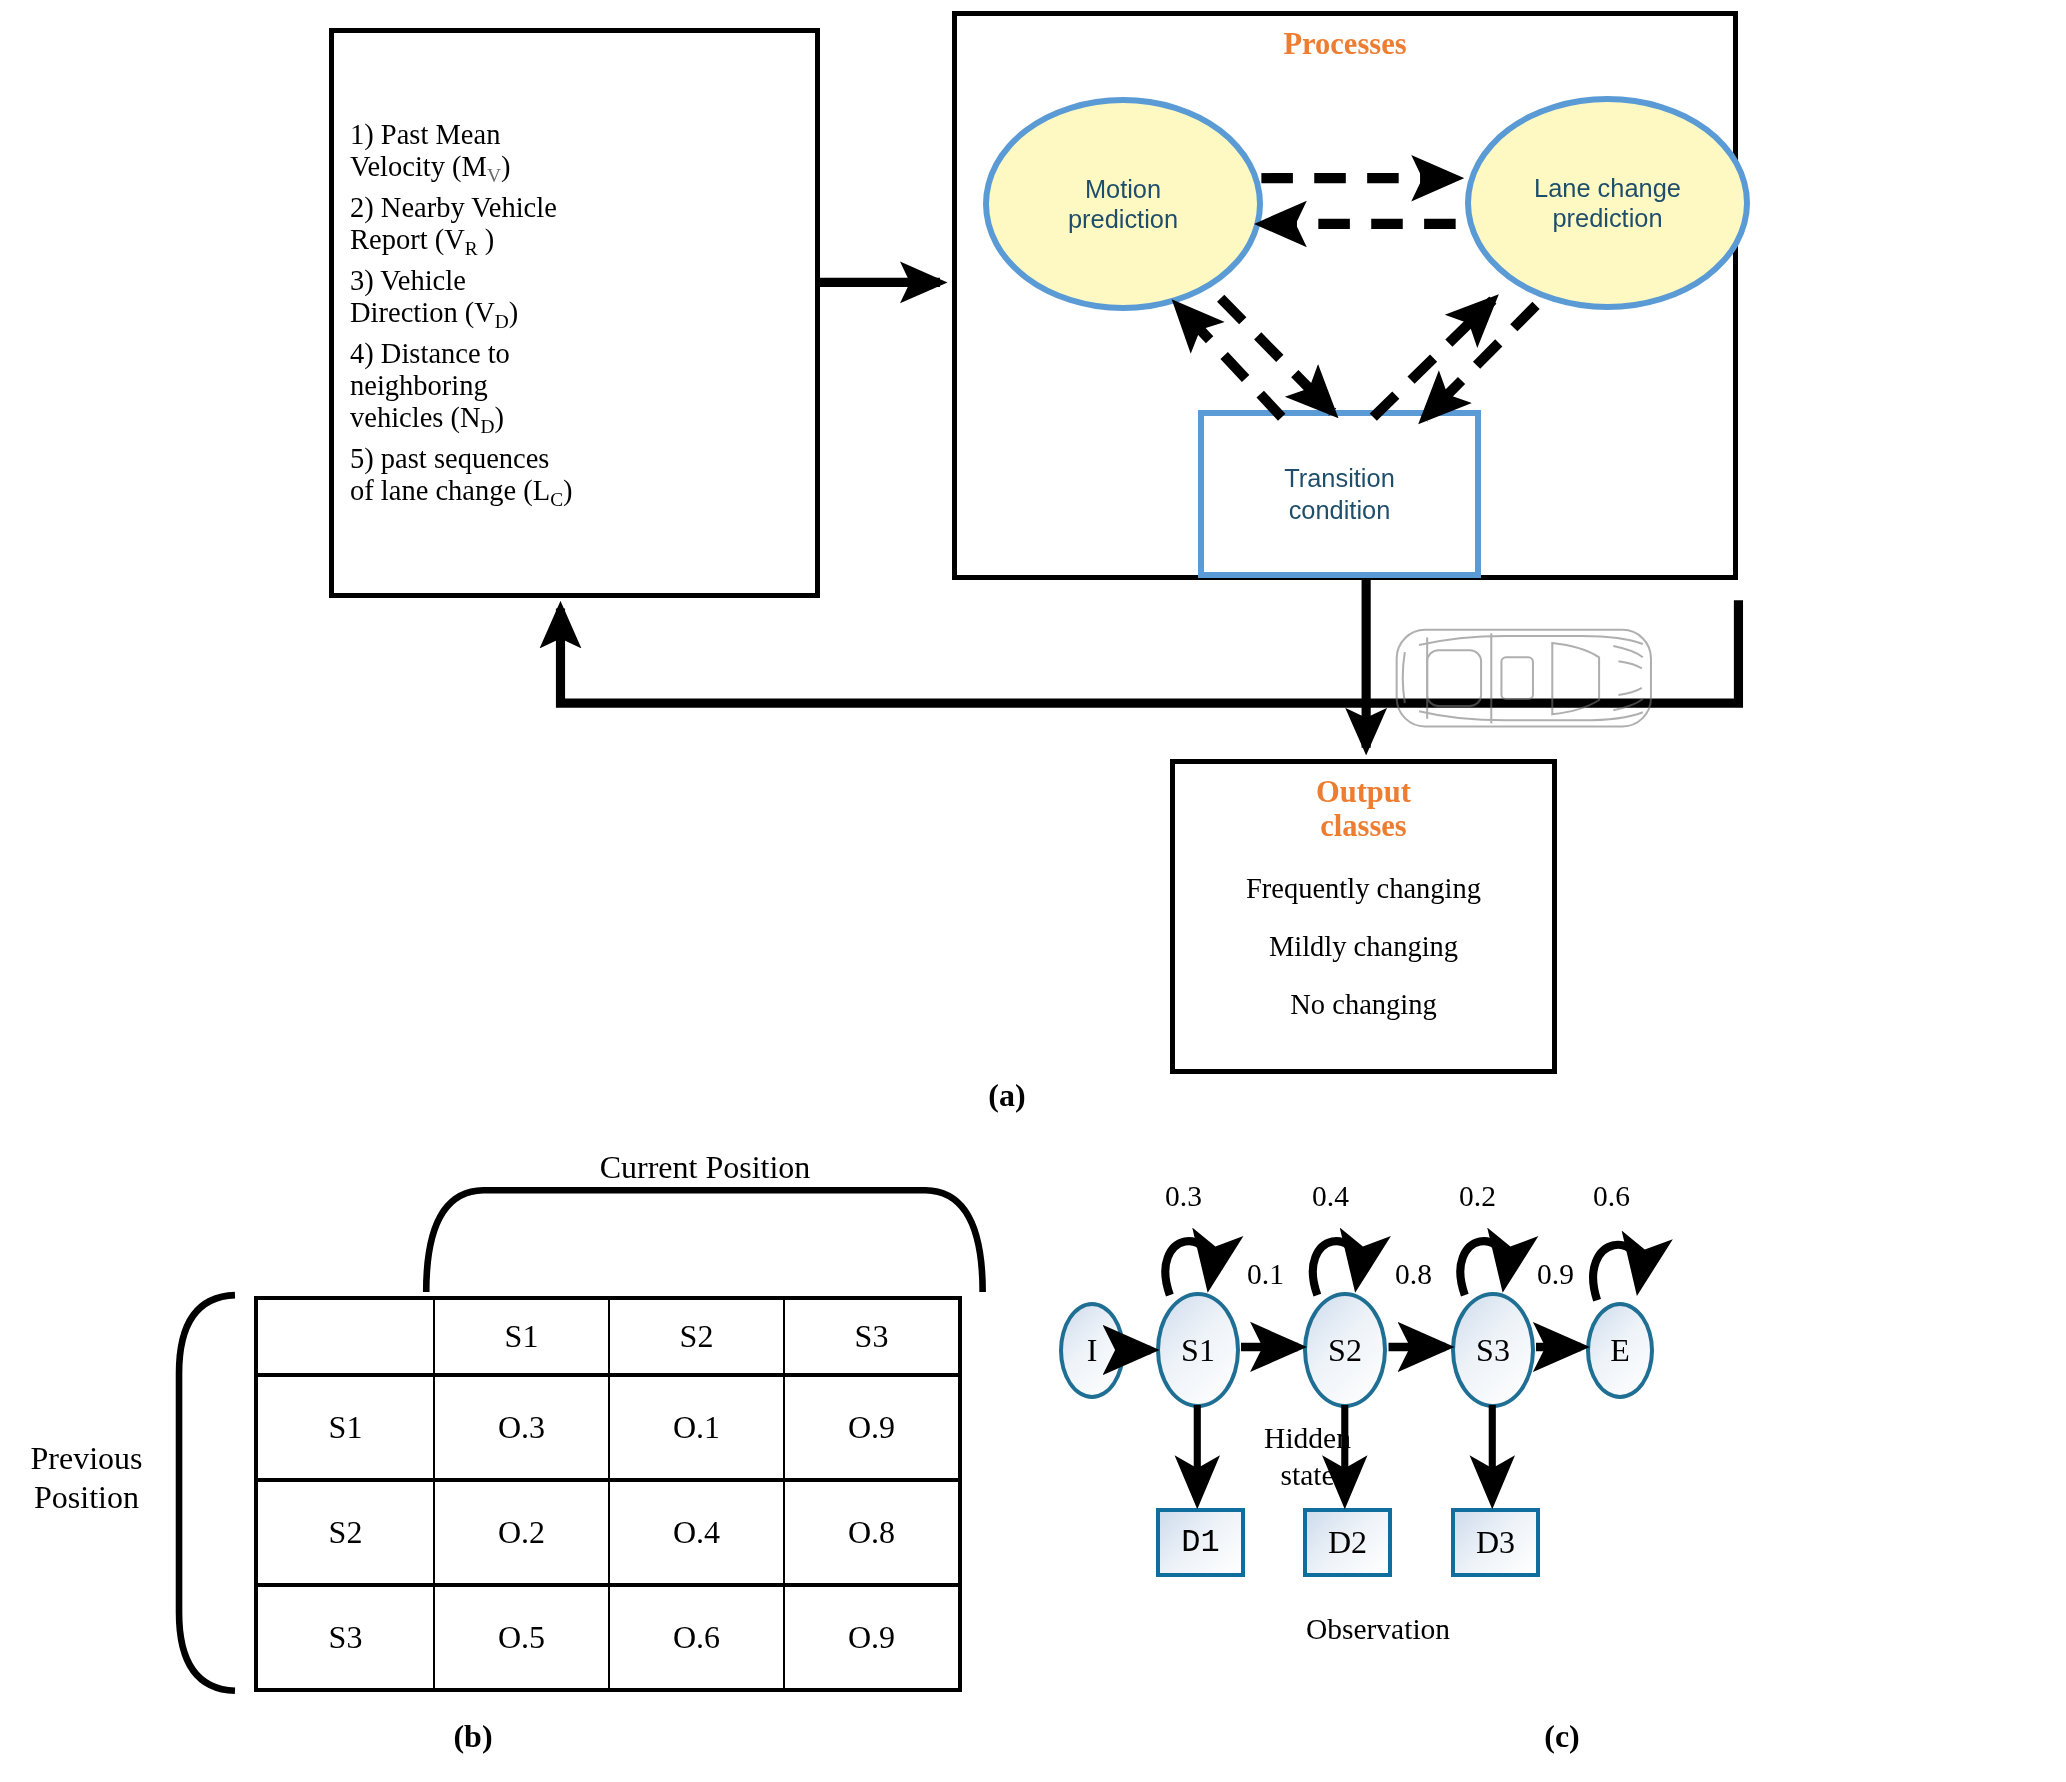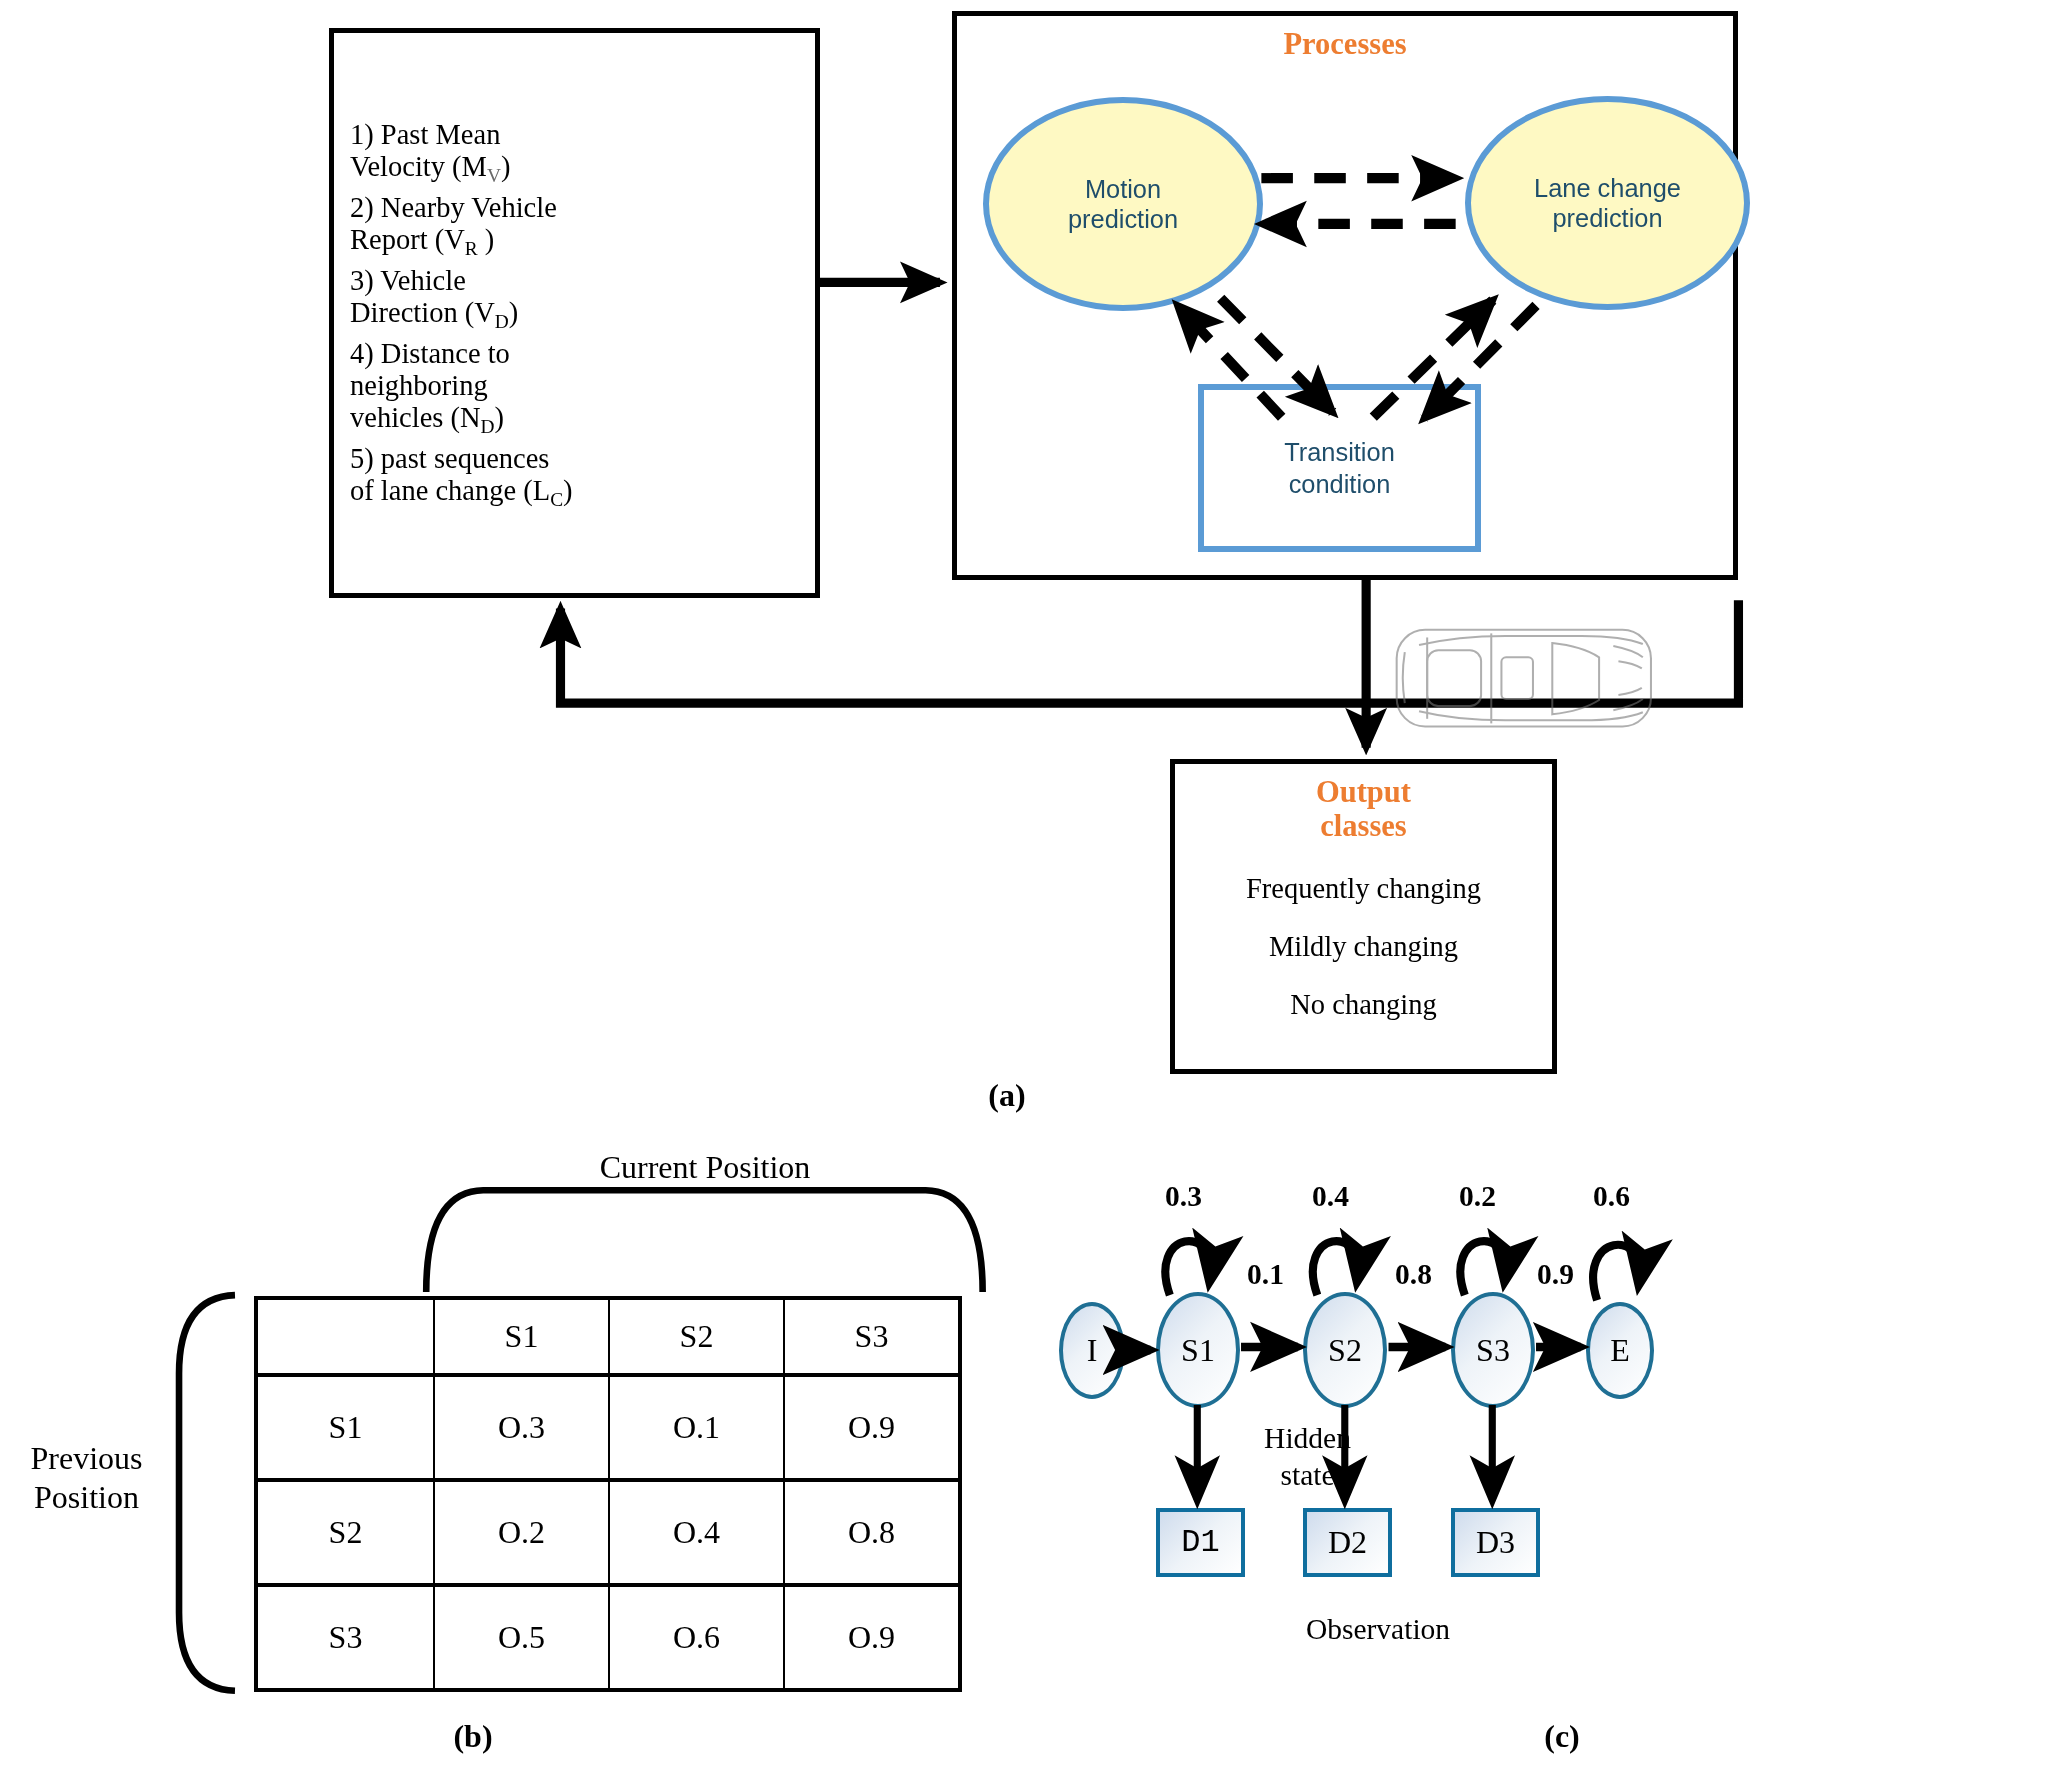--- a/index.html
+++ b/index.html
@@ -31,21 +31,21 @@
                font-size:28.5px;line-height:58px;}
 
   
   .ellipse{position:absolute;border:6.6px solid #5B9BD5;border-radius:50%;
            background:#fef9c3;box-sizing:border-box;display:flex;align-items:center;
            justify-content:center;text-align:center;color:#1F4E6B;
            font-family:"Liberation Sans",sans-serif;font-size:25.4px;line-height:30.5px;}
   #motion-ellipse{left:983px;top:97px;width:280px;height:214px;}
   #lane-ellipse{left:1465px;top:96px;width:285px;height:214px;}
 
-  #transition-box{position:absolute;left:1198px;top:384px;width:283px;height:168px;
+  #transition-box{position:absolute;left:1198px;top:410px;width:283px;height:168px;
                   border:6.6px solid #5B9BD5;background:#fff;box-sizing:border-box;
                   display:flex;align-items:center;justify-content:center;text-align:center;
                   color:#1F4E6B;font-family:"Liberation Sans",sans-serif;
                   font-size:25.4px;line-height:32px;}
 
   
   #tbl{position:absolute;left:254px;top:1296px;border-collapse:collapse;}
   #tbl td{border:2px solid #000;width:171px;height:99px;text-align:center;
           vertical-align:middle;font-size:32px;font-family:"Liberation Serif",serif;}
   #tbl tr:first-child td{height:71px;}
@@ -63,21 +63,21 @@
 
   
   .node{position:absolute;border:4.6px solid #1F6F94;border-radius:50%;
         background:linear-gradient(135deg,#cfdced 0%,#eef3f8 45%,#ffffff 100%);
         box-sizing:border-box;display:flex;align-items:center;justify-content:center;
         font-size:32px;font-family:"Liberation Serif",serif;color:#000;}
   .obs{position:absolute;border:4.6px solid #0F6E9E;
        background:linear-gradient(135deg,#cfdced 0%,#eef3f8 50%,#ffffff 100%);
        box-sizing:border-box;display:flex;align-items:center;justify-content:center;
        font-size:32px;font-family:"Liberation Serif",serif;color:#000;}
-  .prob{position:absolute;font-size:29.5px;font-weight:bold;}
+  .prob{position:absolute;font-size:29.5px;}
   .clabel{position:absolute;font-size:29.5px;line-height:37px;text-align:center;}
 
   
   .panel-letter{position:absolute;font-size:32px;text-align:center;width:102px;}
   .panel-letter b{font-weight:bold;}
 
   svg.overlay{position:absolute;left:0;top:0;width:2066px;height:1783px;
               pointer-events:none;}
 </style>
 </head>

